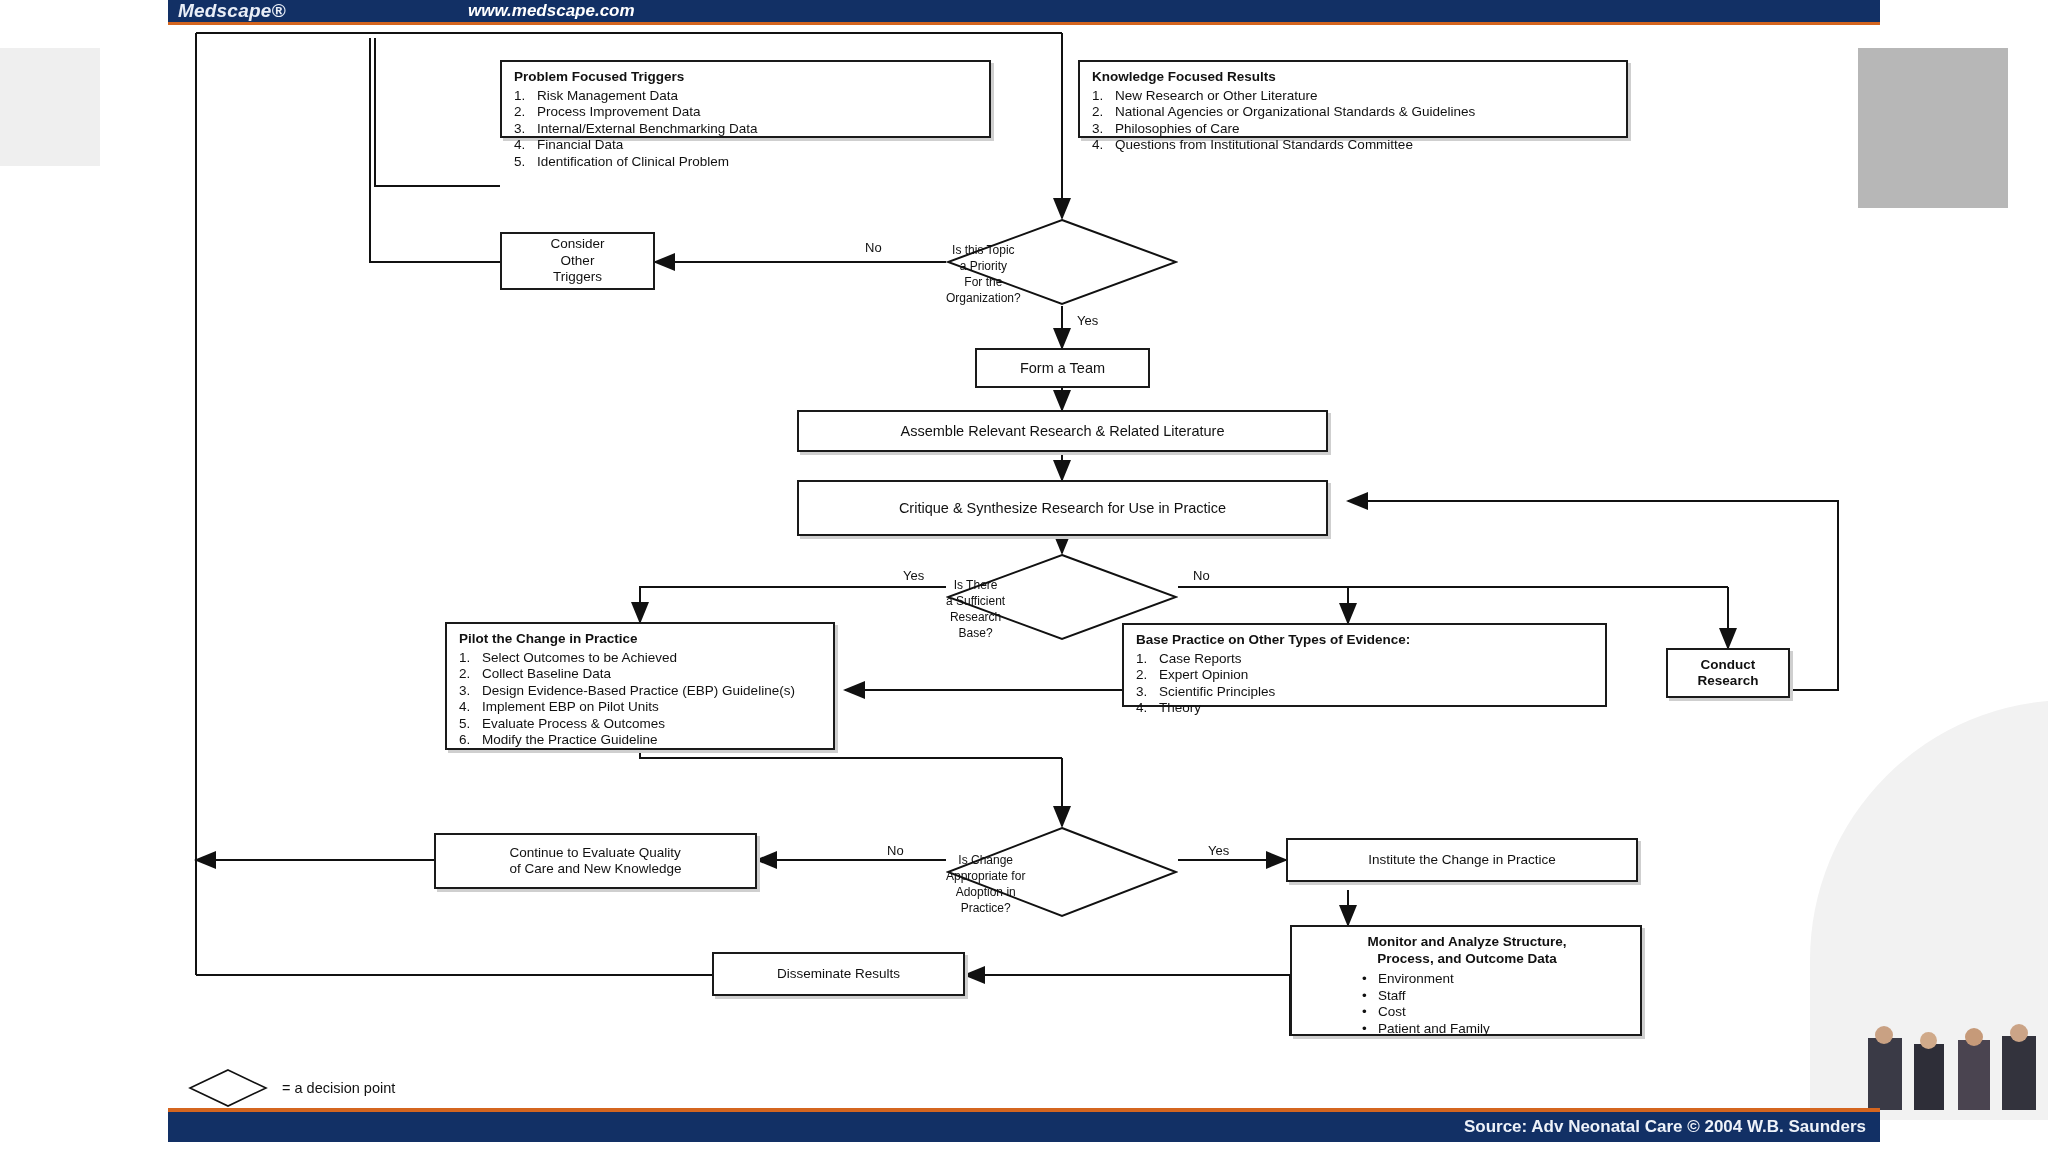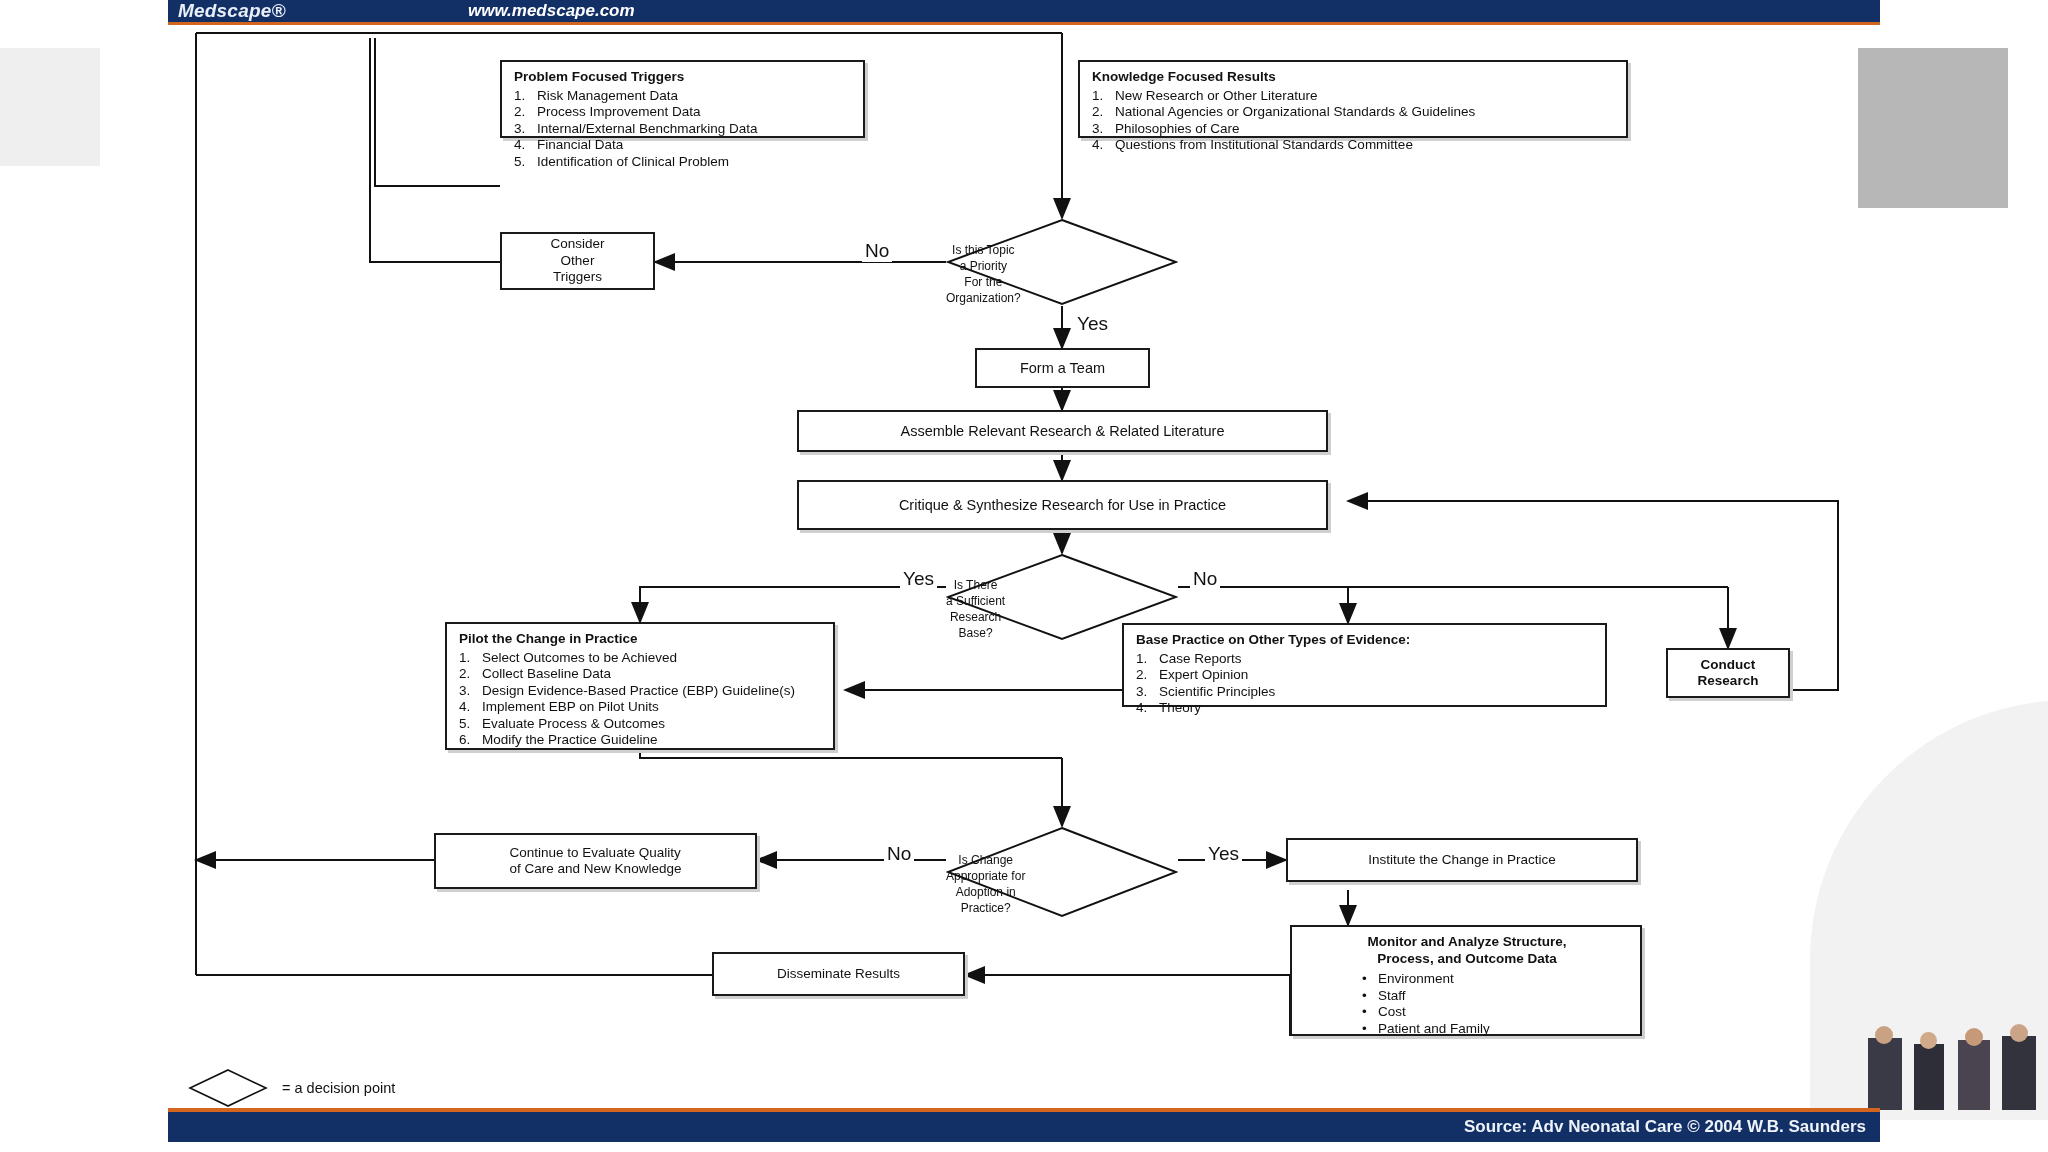--- a/index.html
+++ b/index.html
@@ -57,21 +57,21 @@
   ul.bullets{margin:4px 0 0 0;padding:0;list-style:none;}
   ul.bullets li{display:flex;gap:8px;padding-left:58px;}
   ul.bullets li .dot{width:8px;flex:0 0 8px;}
 
   
   .diamond{position:absolute;}
   .diamond .dtext{position:absolute;left:0;top:12px;width:100%;height:100%;
       display:flex;align-items:center;justify-content:flex-start;text-align:center;
       font-size:12px;line-height:16px;}
 
-  .edge-label{position:absolute;font-size:19px;background:#fff;padding:0 3px;}
+  .edge-label{position:absolute;font-size:13px;background:#fff;padding:0 3px;}
 
   
   #legend-text{position:absolute;font-size:14.5px;}
 </style>
 </head>
 <body>
 
 <div class="deco" id="deco-grey-left"></div>
 <div class="deco" id="deco-grey-right"></div>
 <div id="deco-arc"></div>
@@ -151,21 +151,21 @@
 
     <path d="M1178,860 L1286,860" marker-end="url(#ah)"></path>
 
     <path d="M1348,890 L1348,925" marker-end="url(#ah)"></path>
 
     <path d="M1290,975 L965,975" marker-end="url(#ah)"></path>
     <path d="M1290,1036 L1290,975"></path>
   </g>
 </svg>
 
-<div class="node box-list t13 shadow" style="left:500px;top:60px;width:365px;height:78px;">
+<div class="node box-list t13 shadow" style="left:500px;top:60px;width:491px;height:78px;">
   <div class="title">Problem Focused Triggers</div>
   <ol class="items">
     <li>
           <span class="num">1.</span>
           <span>Risk Management Data</span>
         </li>
     <li>
           <span class="num">2.</span>
           <span>Process Improvement Data</span>
         </li>
@@ -231,21 +231,21 @@
 </div>
 
 <div class="node box-center t14" style="left:975px;top:348px;width:175px;height:40px;">
   <span>Form a Team</span>
 </div>
 
 <div class="node box-center t14 shadow" style="left:797px;top:410px;width:531px;height:42px;">
   <span>Assemble Relevant Research &amp; Related Literature</span>
 </div>
 
-<div class="node box-center t14 shadow" style="left:797px;top:480px;width:531px;height:50px;">
+<div class="node box-center t14 shadow" style="left:797px;top:480px;width:531px;height:56px;">
   <span>Critique &amp; Synthesize Research for Use in Practice</span>
 </div>
 
 <div class="diamond" style="left:946px;top:553px;width:232px;height:88px;">
   <svg width="232" height="88" viewBox="0 0 232 88">
     <polygon points="116,2 230,44 116,86 2,44" fill="#fff" stroke="#111" stroke-width="2"></polygon>
   </svg>
   <div class="dtext">
     <span>
       <span>Is There</span><br>

